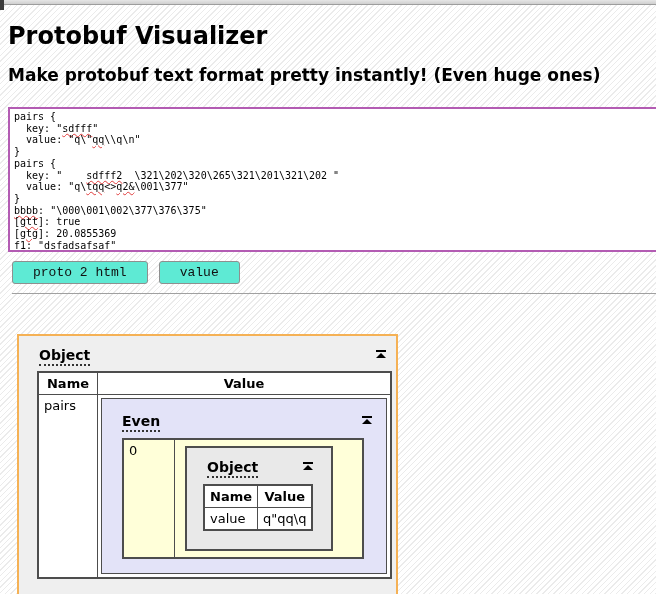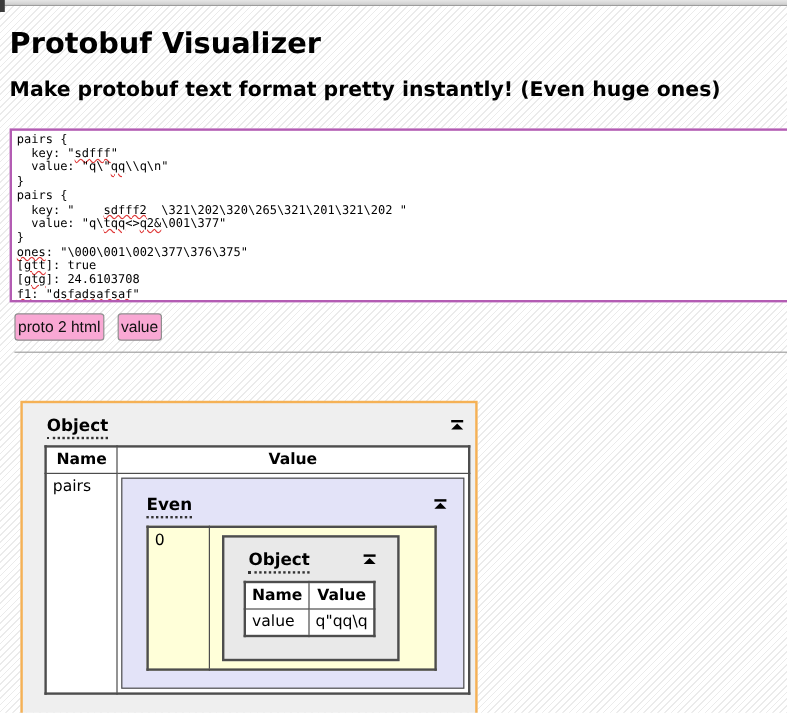--- a/index.html
+++ b/index.html
@@ -35,24 +35,24 @@
   .sq {
     text-decoration: underline;
     text-decoration-style: wavy;
     text-decoration-color: #e03c3c;
     text-decoration-thickness: 1px;
     text-underline-offset: 1px;
   }
 
   .toolbar { margin: 9px 0 0 4px; }
   .toolbar button {
-    font-family: Liberation Sans, sans-serif;
+    font-family: Liberation Mono, monospace;
     font-size: 13px; color: #111;
-    background: #f9a8d4; border: 1px solid #8f8f8f; border-radius: 3px;
-    padding: 3px 2px; margin-right: 6px; cursor: pointer;
+    background: #5eead4; border: 1px solid #8f8f8f; border-radius: 3px;
+    padding: 3px 20px; margin-right: 6px; cursor: pointer;
   }
   hr.divider {
     margin: 9px 8px 0 4px; border: none;
     border-top: 1px solid #a0a0a0; height: 0;
   }
 
   
   .result {
     margin: 40px 0 0 9px; width: 381px; box-sizing: border-box;
     border: 2px solid #f5b155; background: #efefef;
@@ -103,23 +103,23 @@
 
   <div class="editor" id="proto-editor">
       <div class="line"><span>pairs {</span></div>
       <div class="line"><span>  key: "</span><span class="sq">sdfff</span><span>"</span></div>
       <div class="line"><span>  value: "q\"</span><span class="sq">qq</span><span>\\q\n"</span></div>
       <div class="line"><span>}</span></div>
       <div class="line"><span>pairs {</span></div>
       <div class="line"><span>  key: "    </span><span class="sq">sdfff2</span><span>  \321\202\320\265\321\201\321\202 "</span></div>
       <div class="line"><span>  value: "q\</span><span class="sq">tqq</span><span>&lt;&gt;</span><span class="sq">q2&amp;</span><span>\001\377"</span></div>
       <div class="line"><span>}</span></div>
-      <div class="line"><span class="sq">ones</span><span>: "\000\001\002\377\376\375"</span></div>
+      <div class="line"><span class="sq">bbbb</span><span>: "\000\001\002\377\376\375"</span></div>
       <div class="line"><span>[</span><span class="sq">gtt</span><span>]: true</span></div>
-      <div class="line"><span>[</span><span class="sq">gtg</span><span>]: 24.6103708</span></div>
+      <div class="line"><span>[</span><span class="sq">gtg</span><span>]: 20.0855369</span></div>
       <div class="line"><span class="sq">f1</span><span>: "</span><span class="sq">dsfadsafsaf</span><span>"</span></div>
     </div>
 
   <div class="toolbar">
     <button type="button">proto 2 html</button>
     <button type="button">value</button>
   </div>
 
   <hr class="divider">
 

